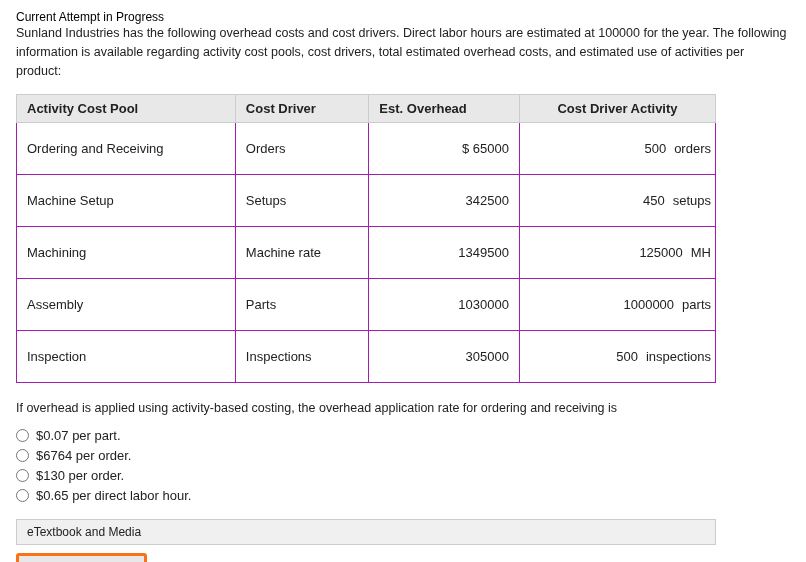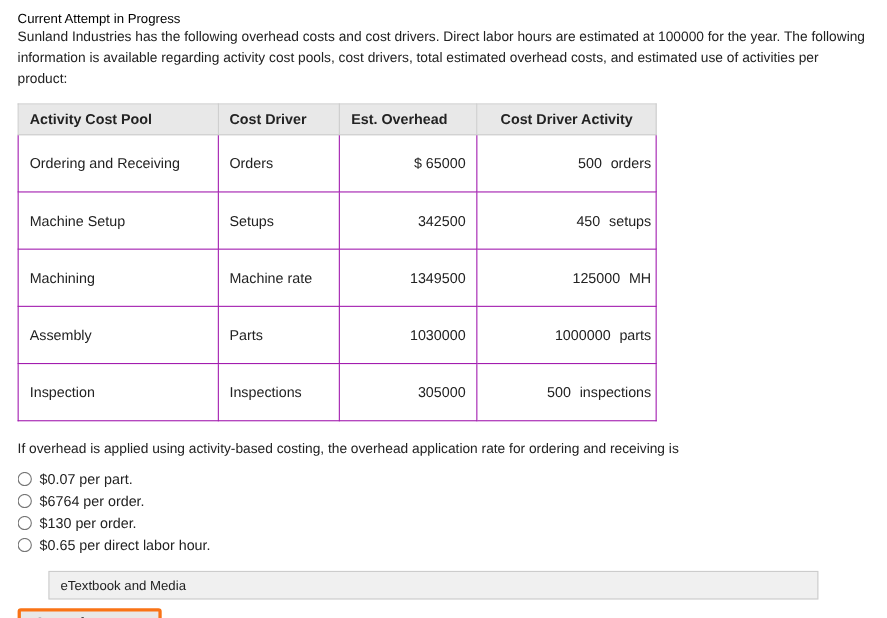--- a/index.html
+++ b/index.html
@@ -20,21 +20,21 @@
       margin-bottom: 0;
     }
     .intro-text {
       font-size: 12.5px;
       line-height: 1.5;
       margin-bottom: 14px;
       color: #222;
     }
     table {
       border-collapse: collapse;
-      width: 581px;
+      width: 700px;
       margin-bottom: 16px;
     }
     thead th {
       background: #e8e8e8;
       border: 1px solid #ccc;
       padding: 6px 10px;
       text-align: left;
       font-weight: bold;
       font-size: 13px;
     }
@@ -67,21 +67,20 @@
     .option-item input[type="radio"] {
       margin-right: 7px;
     }
     .etextbook-bar {
       background: #f0f0f0;
       border: 1px solid #ccc;
       padding: 5px 10px;
       font-size: 12px;
       margin-bottom: 8px;
       width: 700px;
-      margin-left: 28px;
     }
     .save-btn {
       background: #e8e8e8;
       border: 3px solid #f97316;
       padding: 4px 12px;
       font-size: 16px;
       cursor: pointer;
       border-radius: 3px;
     }
   </style>

